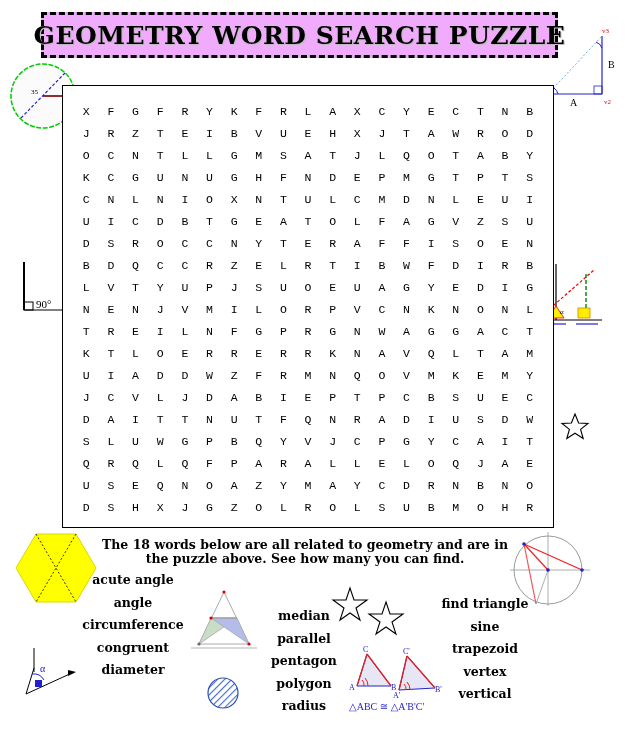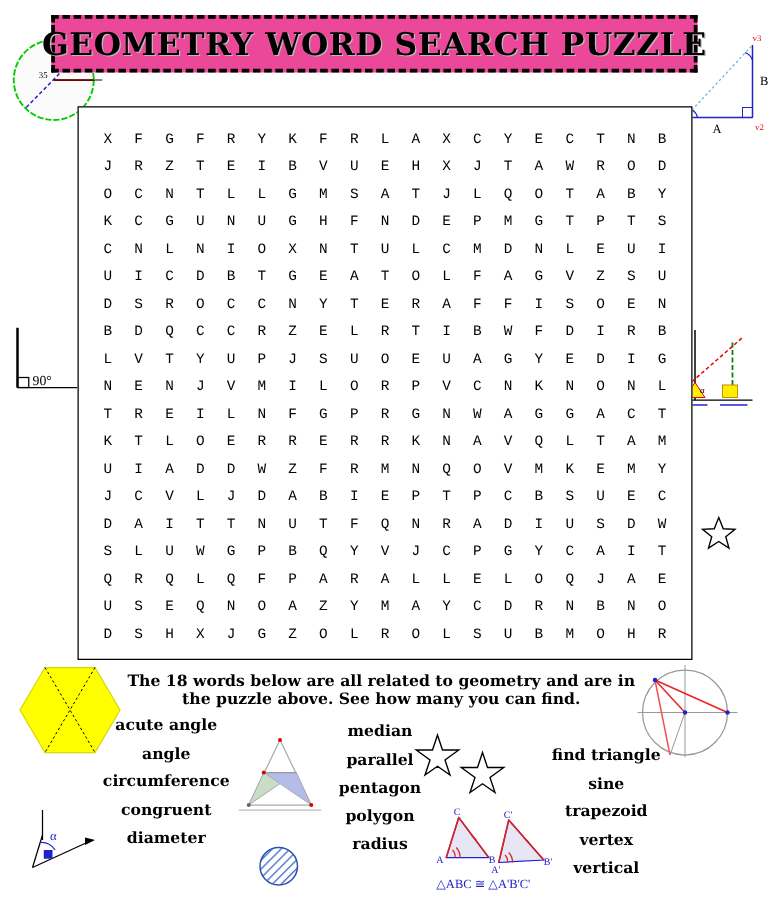--- a/index.html
+++ b/index.html
@@ -17,21 +17,21 @@
   }
 
   
   #title-banner {
     position: absolute;
     left: 41px;
     top: 12px;
     width: 517px;
     height: 46px;
     border: 3px dashed #000000;
-    background: #ec4899;
+    background: #f0abfc;
     box-sizing: border-box;
     display: flex;
     align-items: center;
     justify-content: center;
     z-index: 6;
   }
   #title-text {
     font-family: "DejaVu Serif", serif;
     font-size: 25px;
     font-weight: bold;
@@ -87,29 +87,29 @@
   .word-col {
     position: absolute;
     z-index: 4;
     text-align: center;
     font-family: "DejaVu Serif", serif;
     font-size: 12.5px;
     font-weight: bold;
     line-height: 22.5px;
   }
   #word-col-0 { left: 68px;  top: 569px; width: 130px; }
-  #word-col-1 { left: 252px; top: 574px; width: 104px; }
+  #word-col-1 { left: 252px; top: 605px; width: 104px; }
   #word-col-2 { left: 420px; top: 593px; width: 130px; }
   .word-item { white-space: nowrap; }
 
   
   .clip { position: absolute; z-index: 2; }
-  #clip-circle-radius   { left: 4px;   top: 28px; }
+  #clip-circle-radius   { left: 4px;   top: 60px; }
   #clip-right-triangle  { left: 540px; top: 22px; }
-  #clip-perp-90         { left: 6px;   top: 262px; }
+  #clip-perp-90         { left: 16px;   top: 262px; }
   #clip-angle-figure    { left: 536px; top: 262px; }
   #clip-hexagon         { left: 14px;  top: 530px; }
   #clip-circle-chords   { left: 502px; top: 530px; }
   #clip-star-single     { left: 560px; top: 412px; }
   #clip-triangle-shaded { left: 185px; top: 588px; }
   #clip-hatched-circle  { left: 206px; top: 676px; }
   #clip-two-stars       { left: 322px; top: 586px; }
   #clip-congruent-tri   { left: 347px; top: 642px; }
   #clip-alpha-angle     { left: 2px;   top: 642px; }
 

